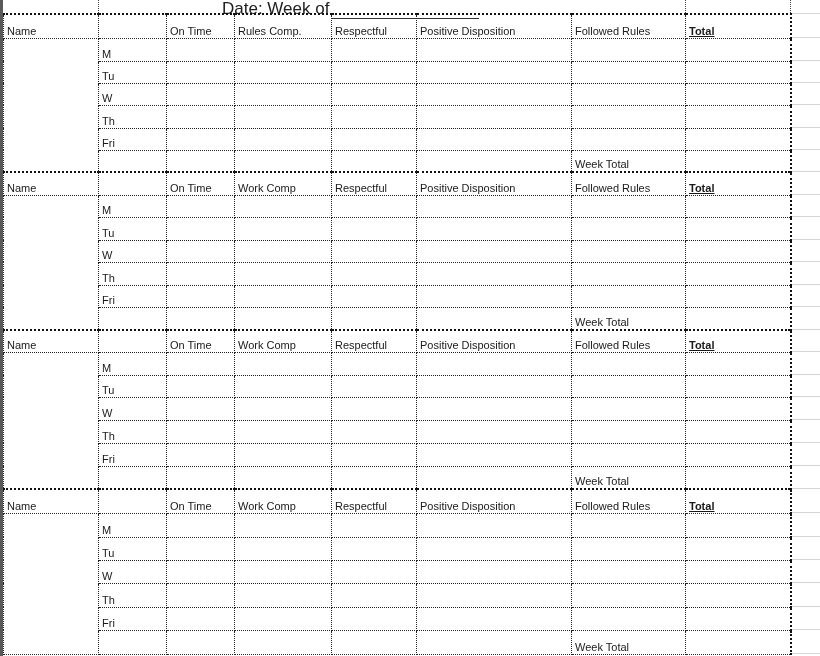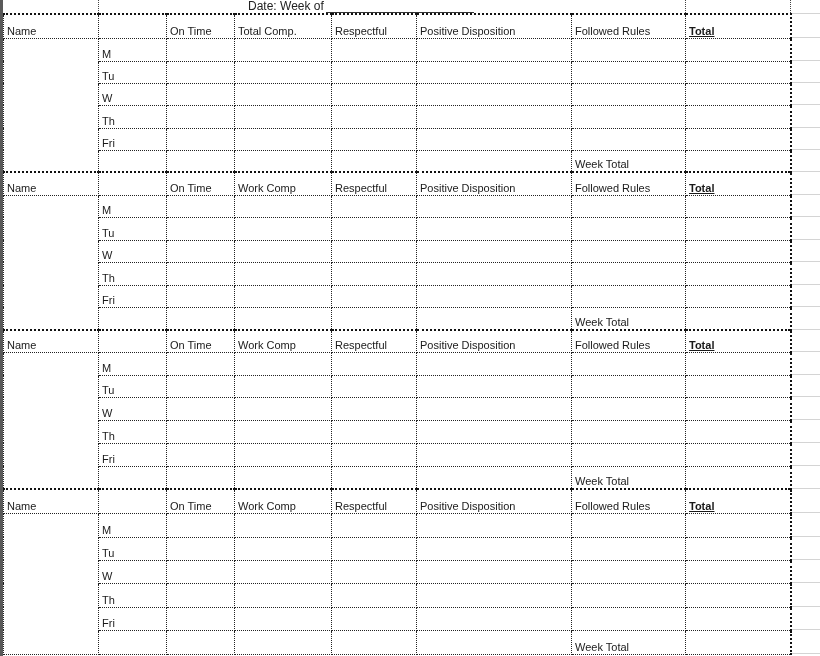--- a/index.html
+++ b/index.html
@@ -8,22 +8,22 @@
     background: #ffffff;
     font-family: "Liberation Sans", sans-serif;
     font-size: 11px; color: #1a1a1a;
     position: relative;
   }
   .left-edge {
     position: absolute; left: 0; top: 0; width: 3px; height: 656px;
     background: #5a5a5a;
   }
   .date-line {
-    position: absolute; left: 248px; top: -1px; height: 14px;
-    white-space: nowrap; font-size: 12px; color: #222;
+    position: absolute; left: 222px; top: -1px; height: 14px;
+    white-space: nowrap; font-size: 17px; color: #222;
   }
   .date-line .blank {
     display: inline-block; width: 148px; border-bottom: 1px solid #333;
     height: 10px; vertical-align: bottom; margin-left: 2px;
   }
   .sheet {
     position: absolute; left: 3px; top: 13px; width: 787px;
     border-collapse: collapse; table-layout: fixed;
   }
   .sheet td {
@@ -71,21 +71,21 @@
     <col style="width:85px">
       <col style="width:155px">
       <col style="width:114px">
       <col style="width:105px">
   </colgroup>
   <tbody id="sheet-body">
       <tr class="hdr" style="height: 24px;">
         <td>Name</td>
         <td></td>
         <td>On Time</td>
-        <td>Total Comp.</td>
+        <td>Rules Comp.</td>
         <td>Respectful</td>
         <td>Positive Disposition</td>
         <td>Followed Rules</td>
         <td class="bold lastcol">Total</td>
       </tr>
       <tr style="height: 23px;">
         <td class="namecol"></td>
         <td>M</td>
         <td></td>
         <td></td>

